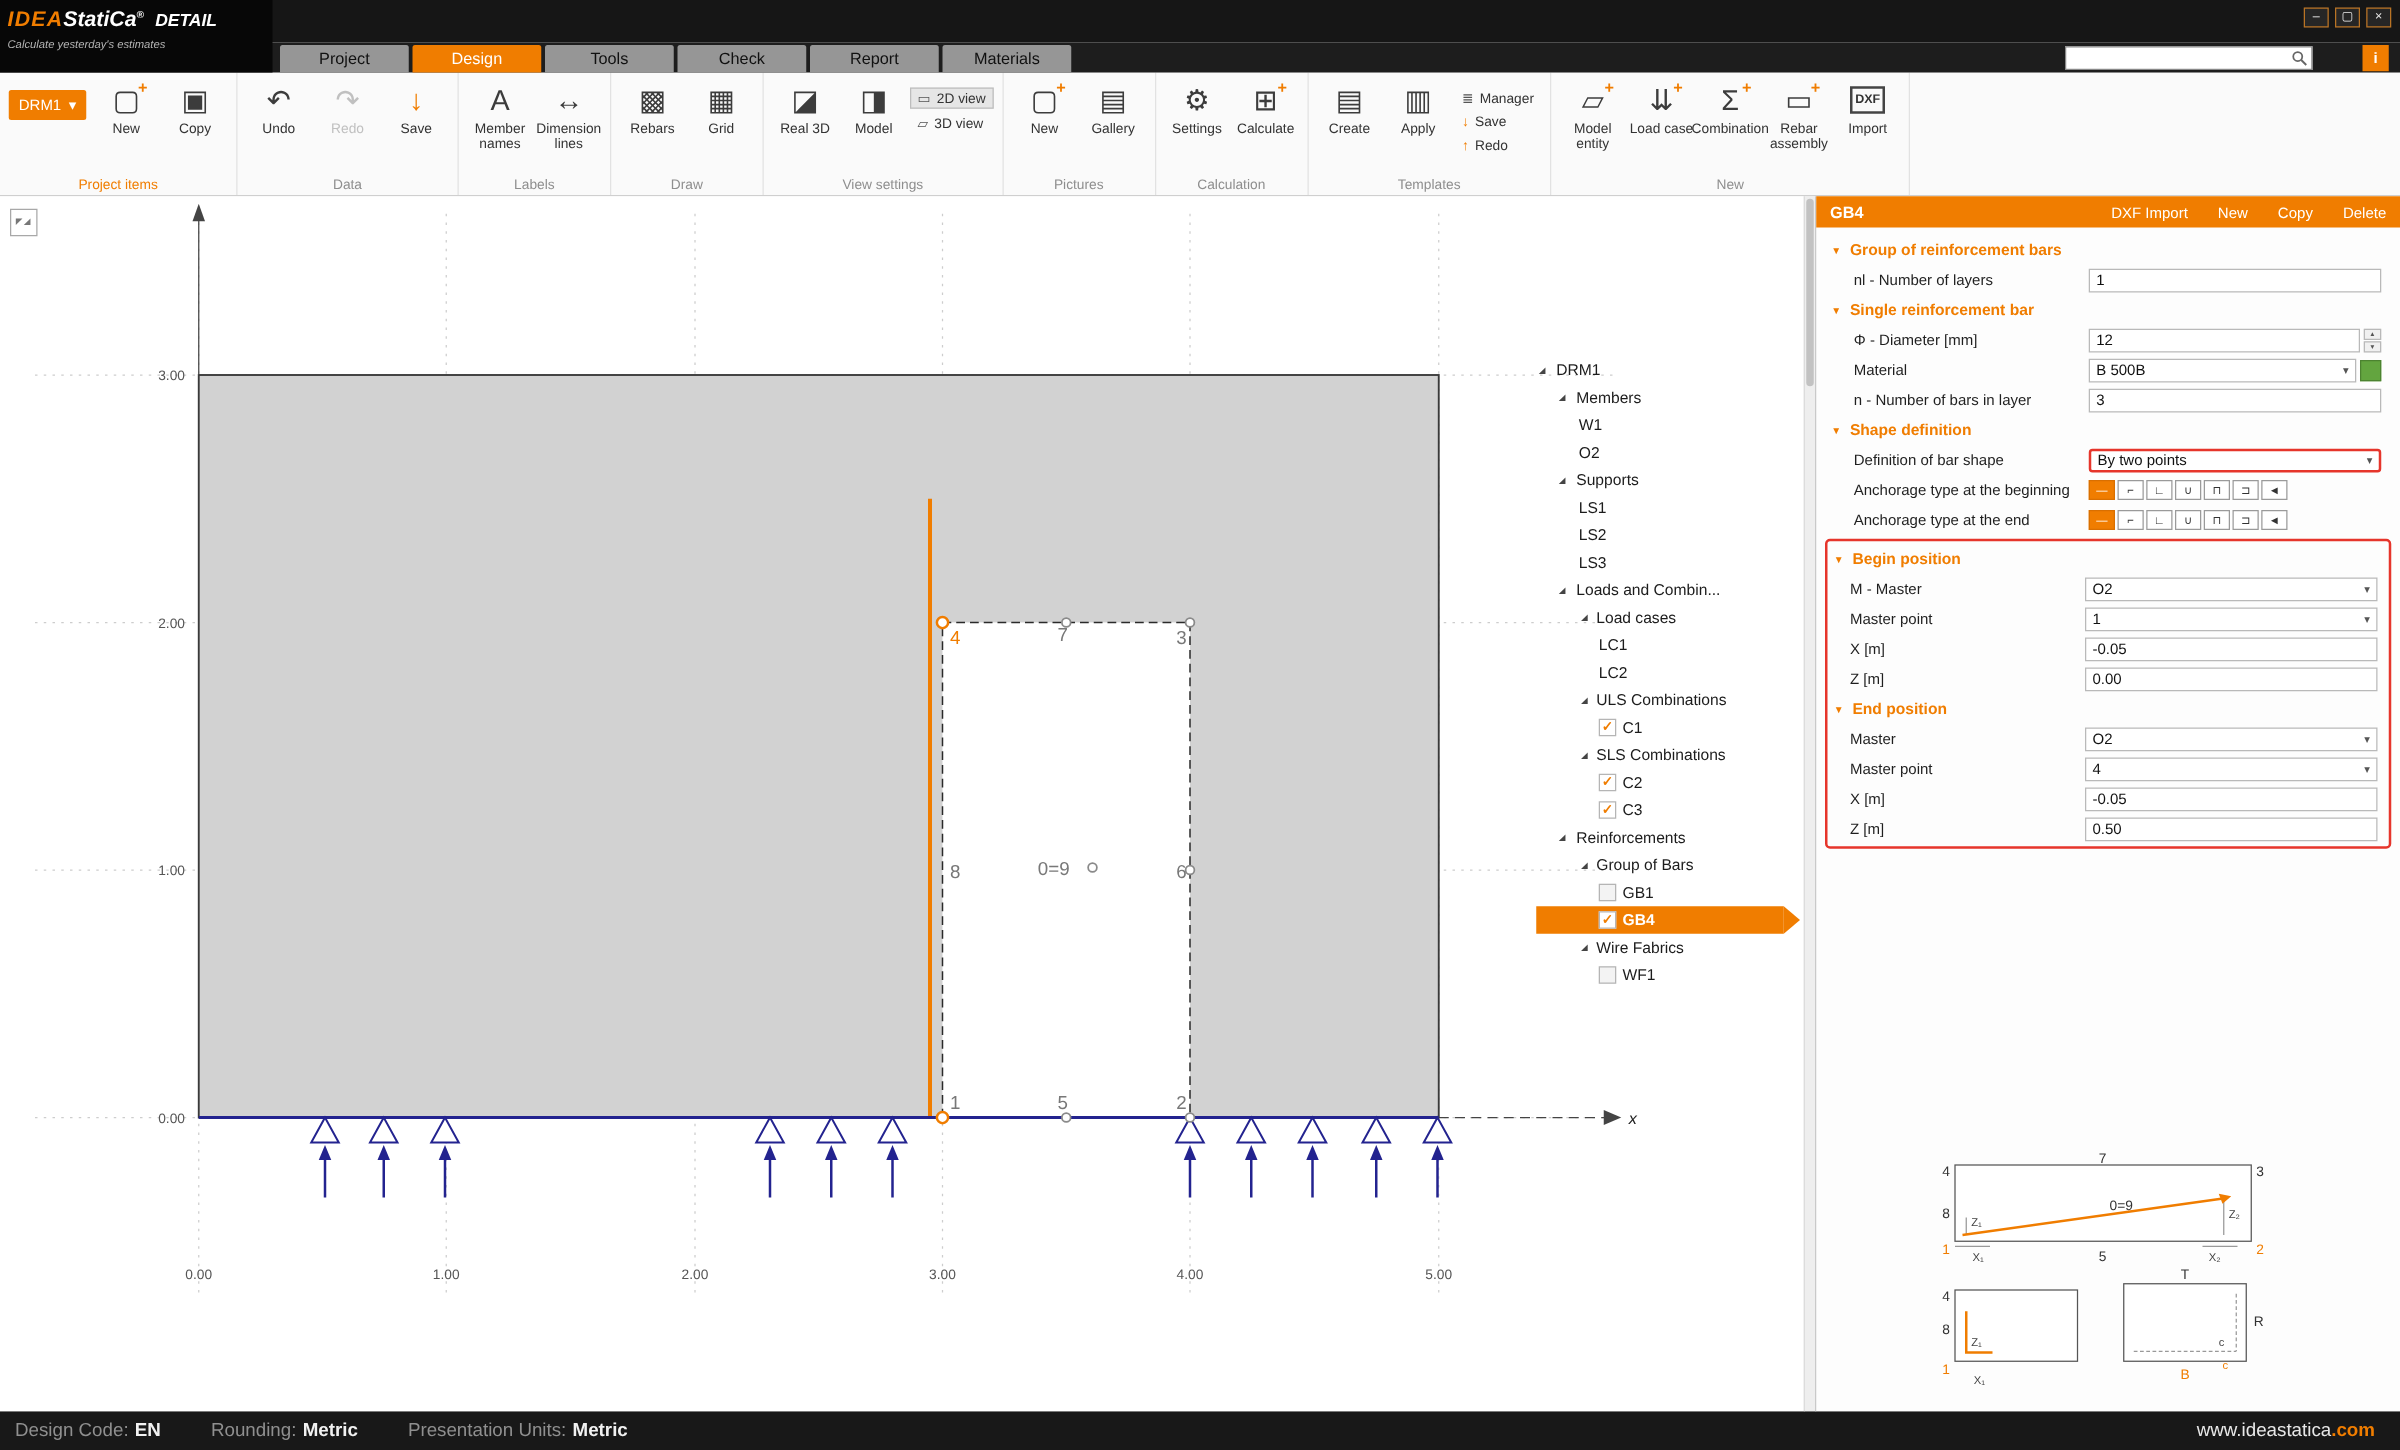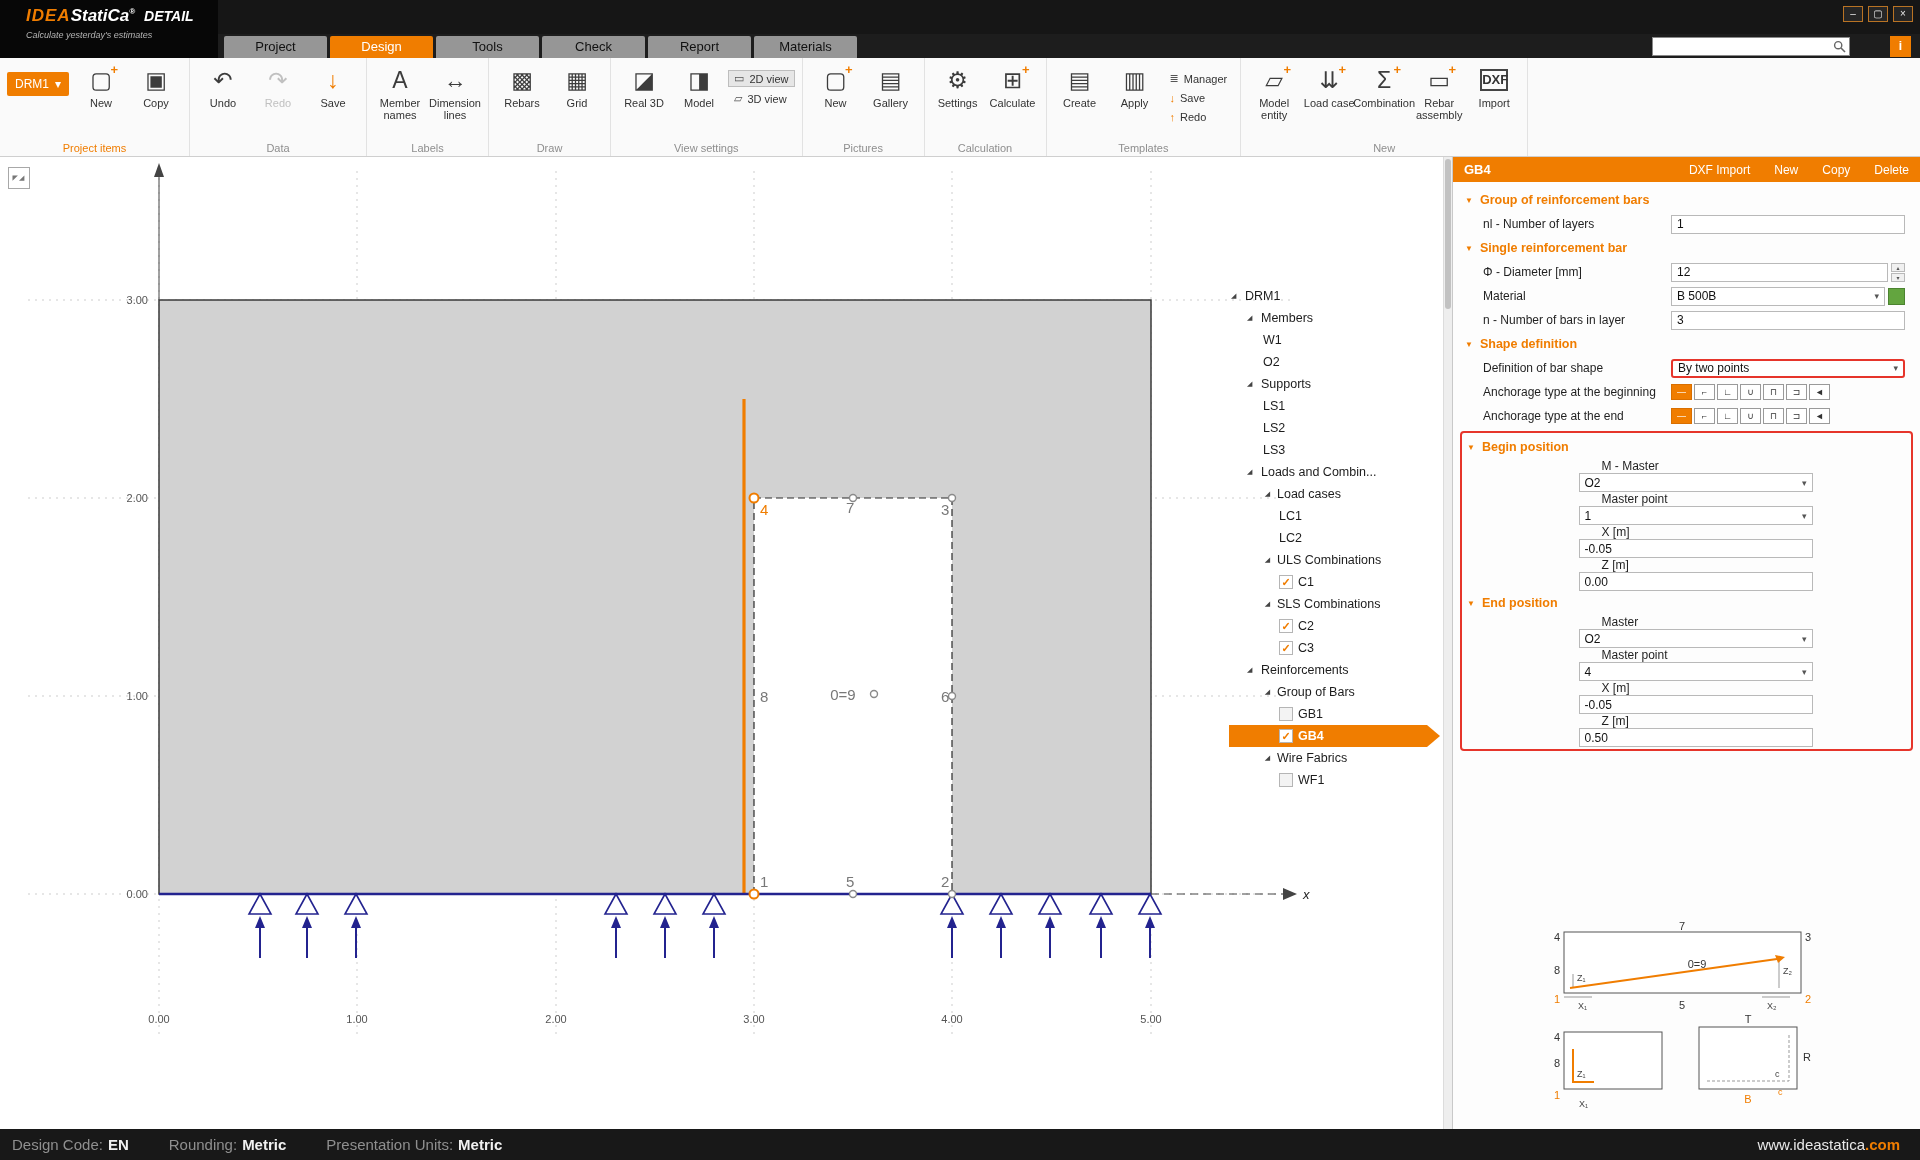--- a/index.html
+++ b/index.html
@@ -1,21 +1,21 @@
 <!DOCTYPE html>
 <html><head>
 <meta charset="utf-8">
 <style>
   * { box-sizing:border-box; margin:0; padding:0; }
   html,body { width:1920px; height:1160px; overflow:hidden; font-family:"Liberation Sans",sans-serif; }
   .app { width:1920px; height:1160px; display:flex; flex-direction:column; background:#f0f0f0; }
 
   
   .titlebar { height:34px; background:#161616; position:relative; color:#fff; flex:none; z-index:10; }
-  .logo { position:absolute; left:0; top:0; width:218px; height:58px; background:#070707; z-index:6; padding:6px 26px 0; }
+  .logo { position:absolute; left:0; top:0; width:218px; height:58px; background:#070707; z-index:6; padding:6px 6px 0; }
   .logo-line { font-size:17px; font-style:italic; font-weight:bold; white-space:nowrap; }
   .logo-line .idea { color:#f07d00; letter-spacing:1px; }
   .logo-line .reg { font-size:8px; vertical-align:super; }
   .logo-line .app-name { margin-left:9px; font-size:14px; }
   .tagline { font-size:9px; font-style:italic; color:#b5b5b5; margin-top:4px; }
   .doc-title { position:absolute; left:0; right:0; top:8px; text-align:center; font-size:13px; color:#ddd; }
   .winbtns { position:absolute; right:7px; top:6px; display:flex; gap:5px; }
   .winbtn { width:20px; height:16px; border:1px solid #b97324; color:#e8e8e8; font-size:10px; line-height:13px; text-align:center; background:#262626; cursor:default; }
 
   
@@ -36,21 +36,21 @@
   .rbtn .glyph.accent { color:#f07d00; }
   .rbtn .plus { position:absolute; top:1px; right:9px; color:#f07d00; font-weight:bold; font-size:13px; }
   .rbtn.disabled, .rbtn.disabled .glyph { color:#c0c0c0; }
   .smallcol { display:flex; flex-direction:column; gap:3px; padding-top:7px; }
   .sbtn { display:flex; align-items:center; gap:5px; font-size:11px; color:#333; padding:1px 5px; border:1px solid transparent; cursor:default; }
   .sbtn .sglyph { font-size:11px; color:#555; }
   .sbtn .sglyph.accent { color:#f07d00; }
   .sbtn.pressed { background:#e6e6e6; border:1px solid #bdbdbd; }
   .drmcol { display:flex; flex-direction:column; padding-top:9px; margin-right:3px; }
   .drm { width:62px; height:24px; background:#f07d00; color:#fff; font-size:12px; display:flex; align-items:center; justify-content:center; gap:6px; border-radius:2px; cursor:default; }
-  .dxfglyph { width:28px; height:22px; border:2px solid #444; font-size:13px; font-weight:bold; line-height:18px; text-align:center; margin:6px 0; color:#333; }
+  .dxfglyph { width:28px; height:22px; border:2px solid #444; font-size:10px; font-weight:bold; line-height:18px; text-align:center; margin:6px 0; color:#333; }
 
   
   .main { flex:1; display:flex; min-height:0; }
   .canvas { position:relative; background:#fff; width:1443px; flex:none; }
   svg.draw { position:absolute; inset:0; }
   .draw text { font-size:15px; fill:#787878; }
   .draw text.tick { font-size:11px; fill:#555; }
   .draw text.orange { fill:#f07d00; }
   .draw text.axis { font-size:13px; fill:#222; font-style:italic; }
   .vscroll { width:9px; background:#eeeeee; border-left:1px solid #dcdcdc; position:relative; flex:none; }
@@ -82,21 +82,21 @@
   .pinput .val { font-size:12px; color:#111; }
   .pinput .caret { font-size:9px; color:#555; }
   .pinput.hl { border:2px solid #e6352b; border-radius:3px; }
   .spin { width:14px; display:flex; flex-direction:column; gap:1px; }
   .spin span { height:9px; font-size:6px; line-height:8px; text-align:center; border:1px solid #b9b9b9; background:#f0f0f0; color:#555; cursor:default; }
   .greenbtn { width:17px; height:17px; background:#63a53f; border:1px solid #4c8330; cursor:default; }
   .icostrip { display:flex; gap:2px; }
   .aicon { width:21px; height:16px; border:1px solid #9a9a9a; background:#fff; font-size:9px; line-height:14px; text-align:center; color:#333; cursor:default; }
   .aicon.sel { background:#f07d00; border-color:#d96f00; color:#fff; }
   .redwrap { border:2px solid #e6352b; border-radius:4px; margin:3px 7px 0 7px; padding:2px 0; }
-  .redwrap .prow { padding-left:18px;flex-direction:column; }
+  .redwrap .prow { padding-left:18px; }
   .redwrap .psec { padding-left:5px; }
 
   .mini { position:absolute; left:96px; top:762px; width:300px; height:200px; }
   .minisvg text { font-size:11px; fill:#333; }
   .minisvg text.small { font-size:9px; fill:#444; }
   .minisvg text.orange { fill:#f07d00; }
 
   
   .status { height:31px; background:#181818; color:#c9c9c9; display:flex; align-items:center; padding:0 12px; gap:40px; font-size:15px; flex:none; }
   .sitem .sl { color:#8f8f8f; margin-right:5px; }

